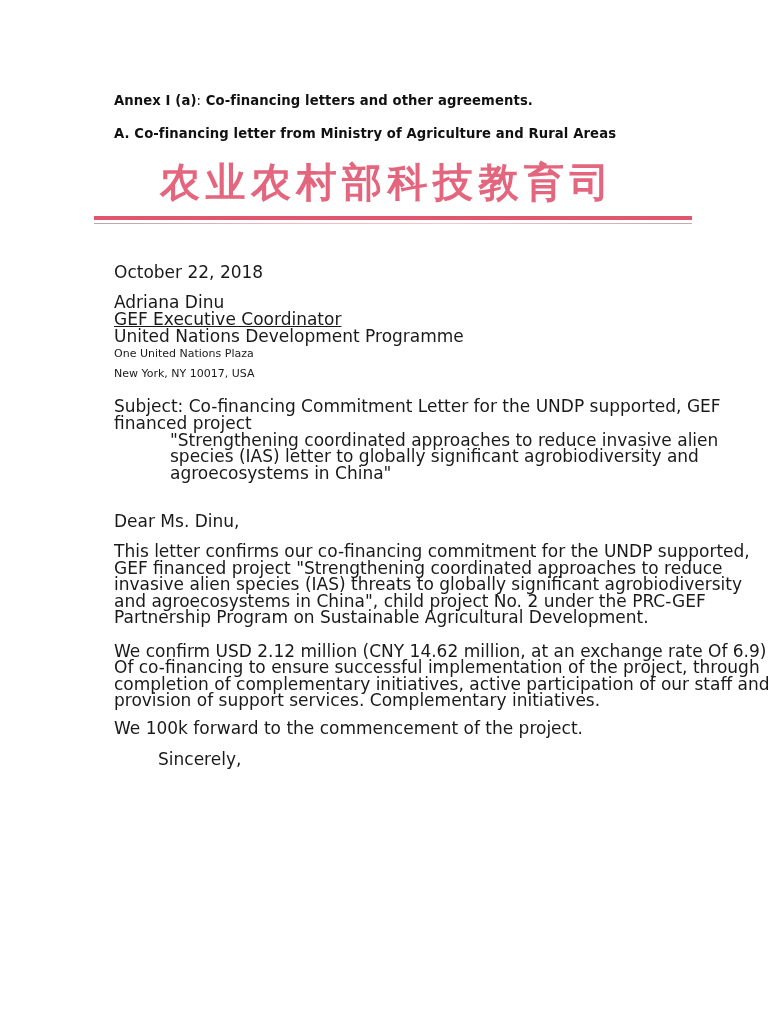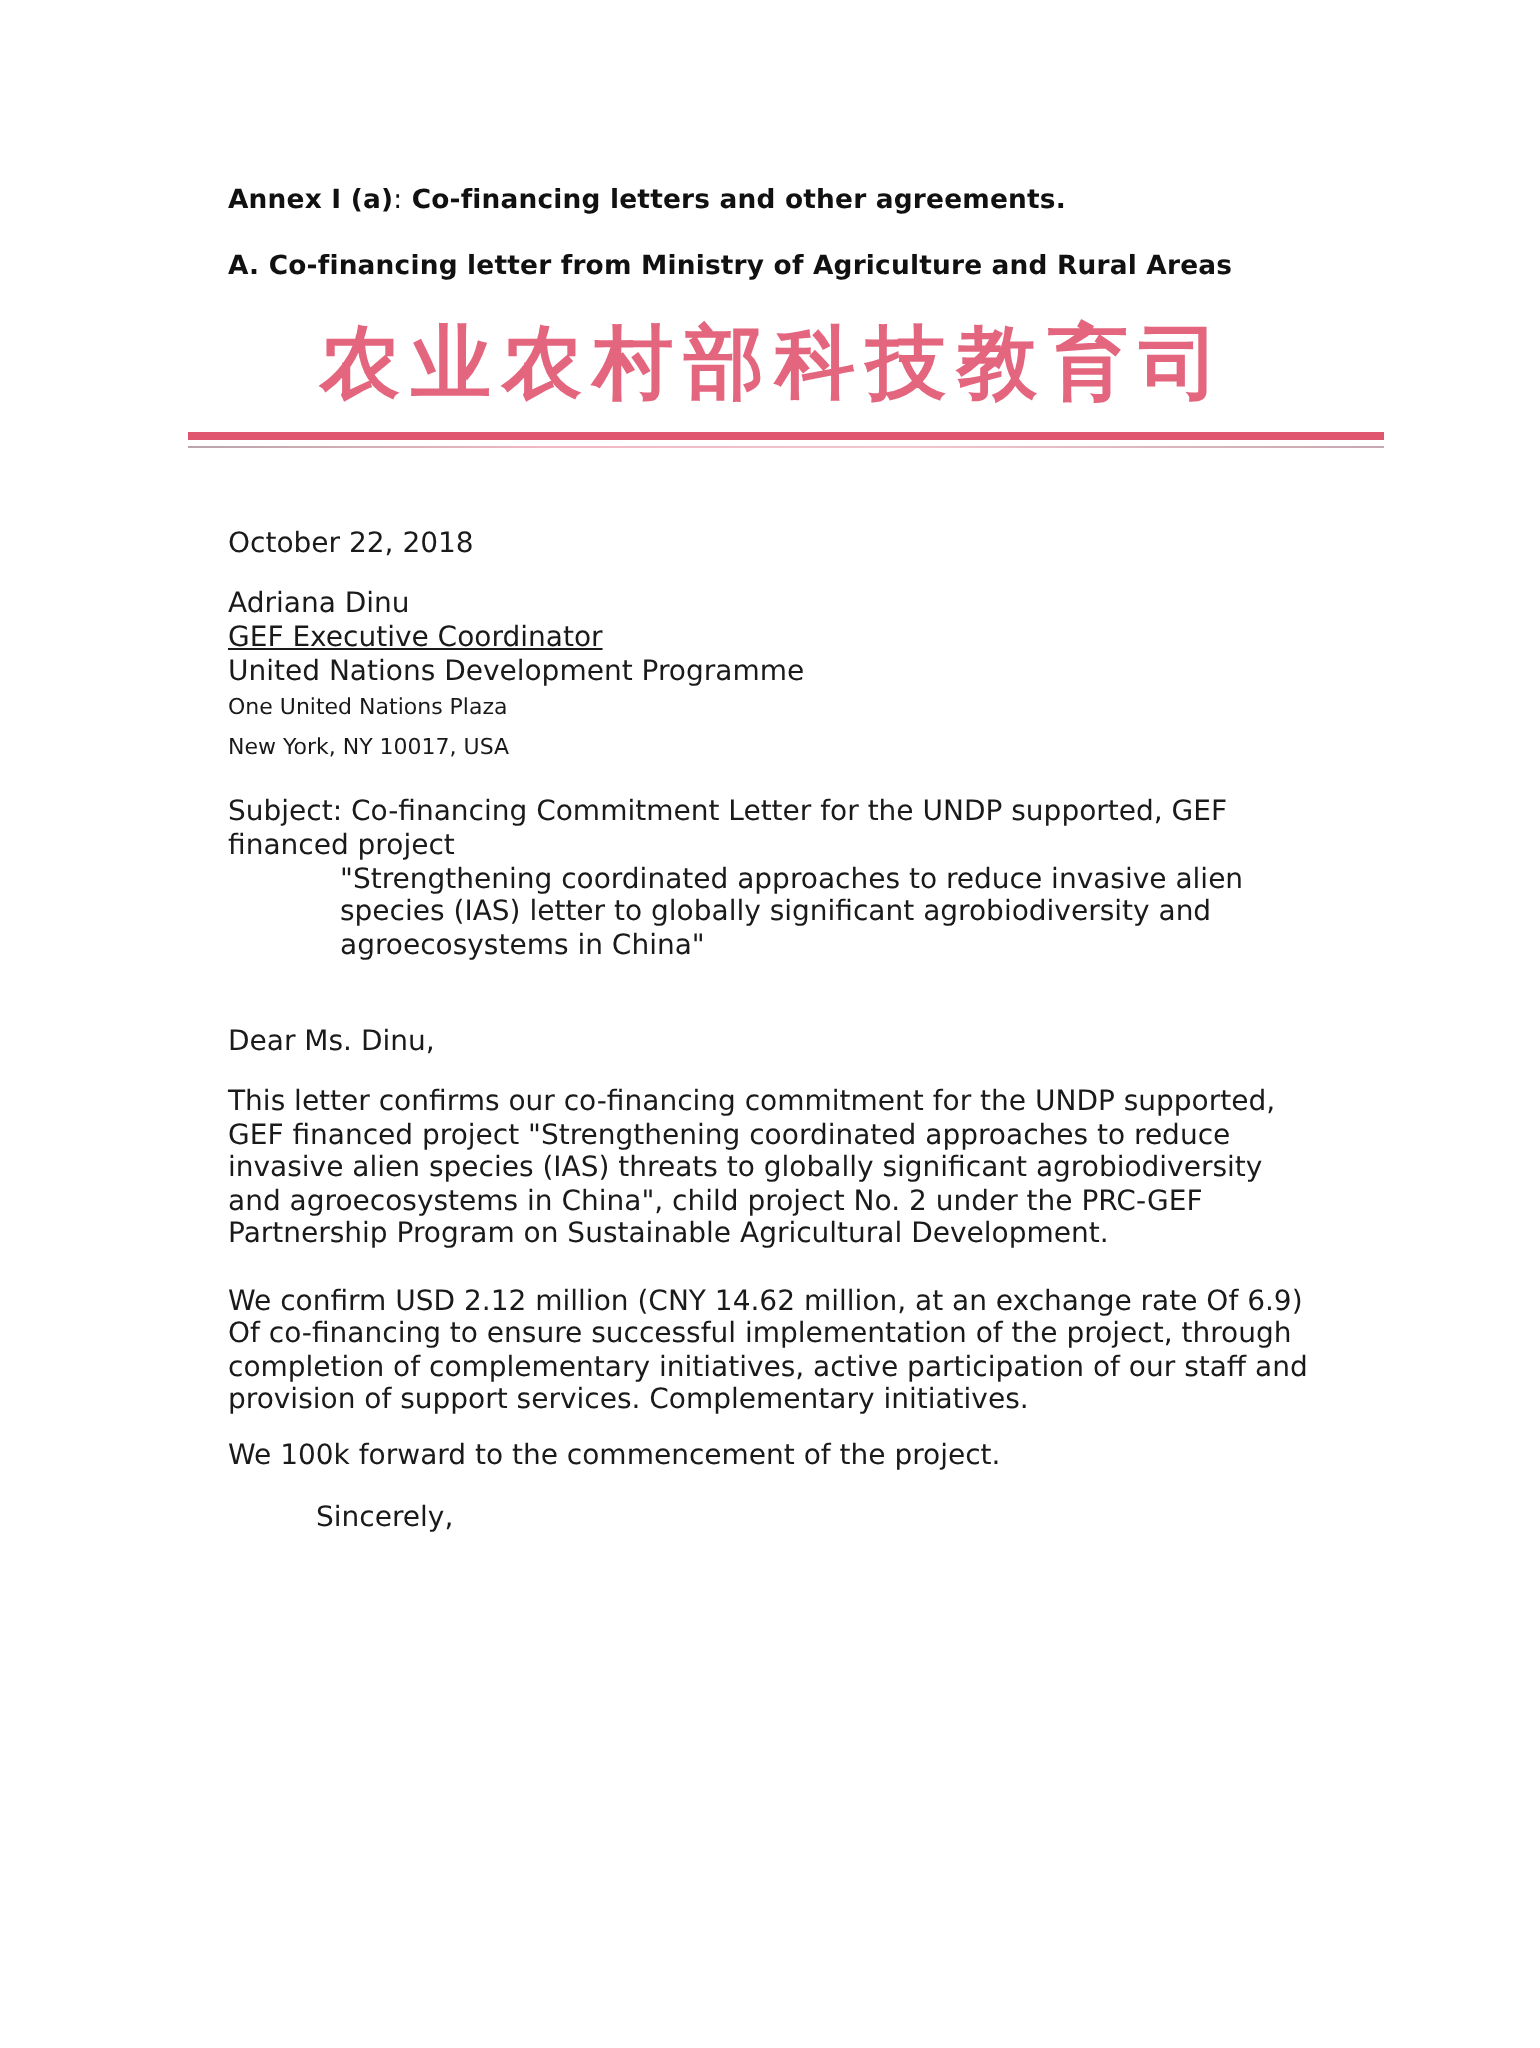--- a/index.html
+++ b/index.html
@@ -70,21 +70,21 @@
       top: 67px;
       width: 598px;
       height: 1px;
       background: linear-gradient(90deg, #b8a5aa 0%, #f1b8c3 30%, #f3c6cf 60%, #c7a8b0 100%);
     }
 
     .body-text {
       position: absolute;
       left: 114px;
       font-family: "DejaVu Sans", sans-serif;
-      font-size: 14px;
+      font-size: 17px;
       line-height: 16.8px;
       color: #1a1a1a;
       white-space: nowrap;
     }
     .large { font-size: 11px; line-height: 19.5px; }
     #date { top: 264px; }
     #addr-name { top: 294px; }
     #addr-title { top: 311px; text-decoration: underline; }
     #addr-org { top: 328px; }
     #addr-street { top: 344px; }

